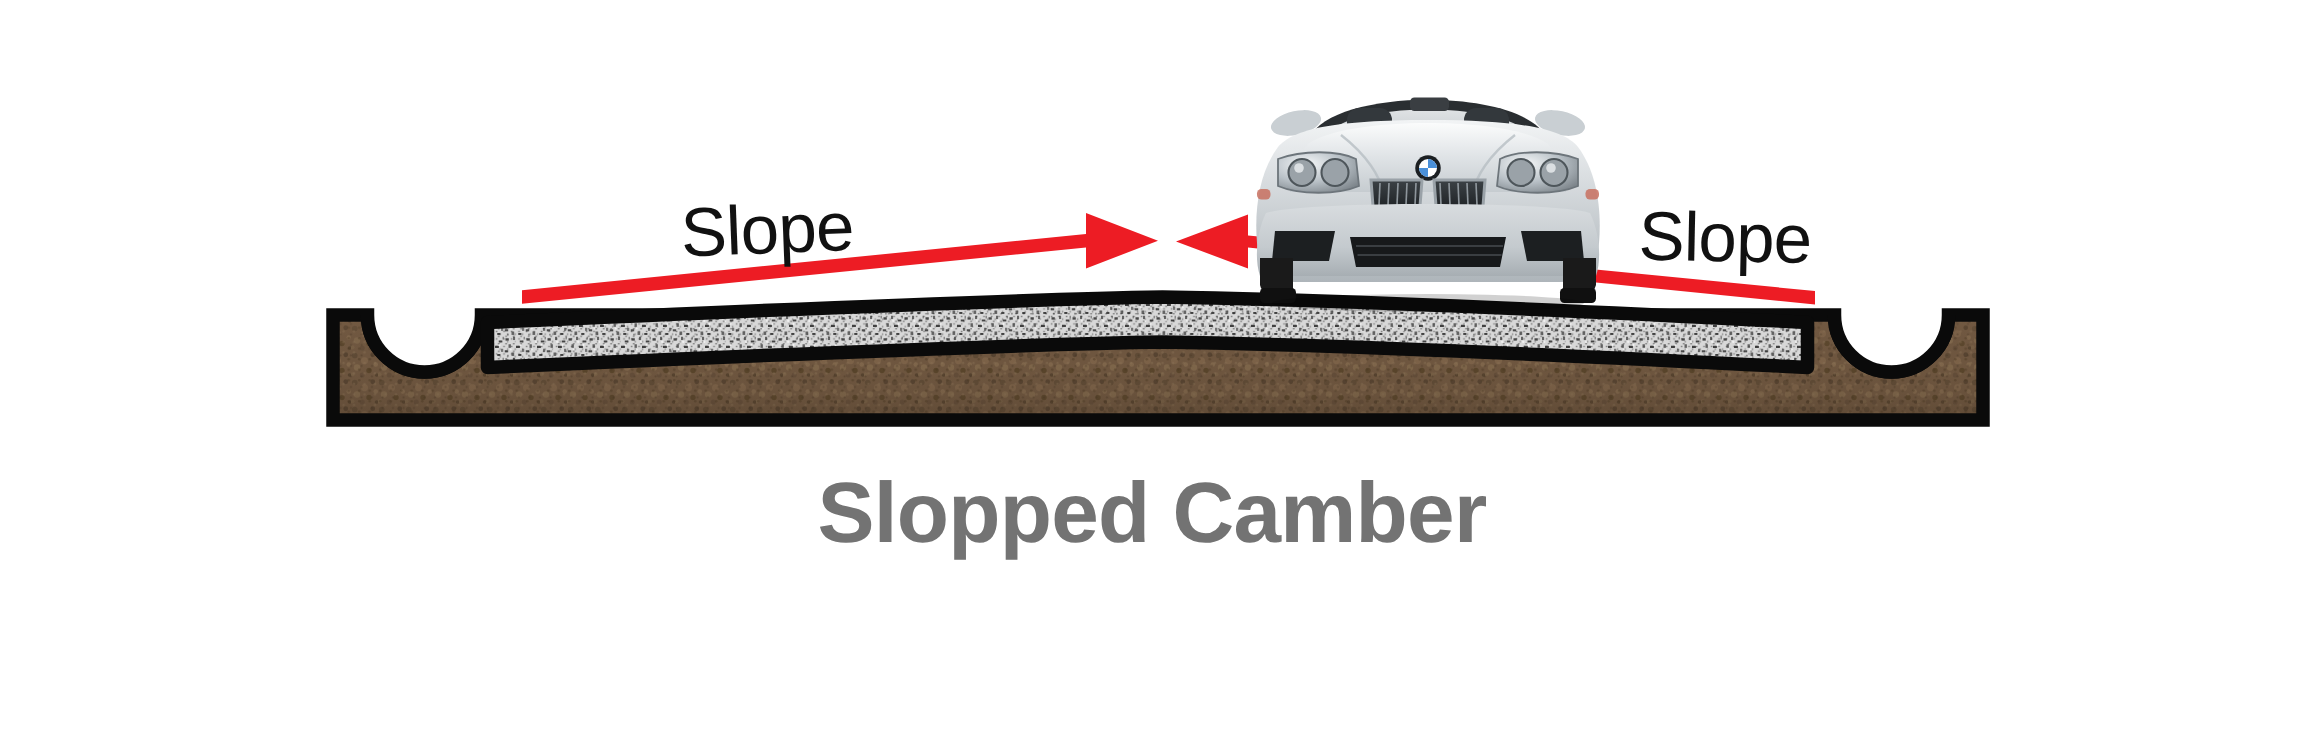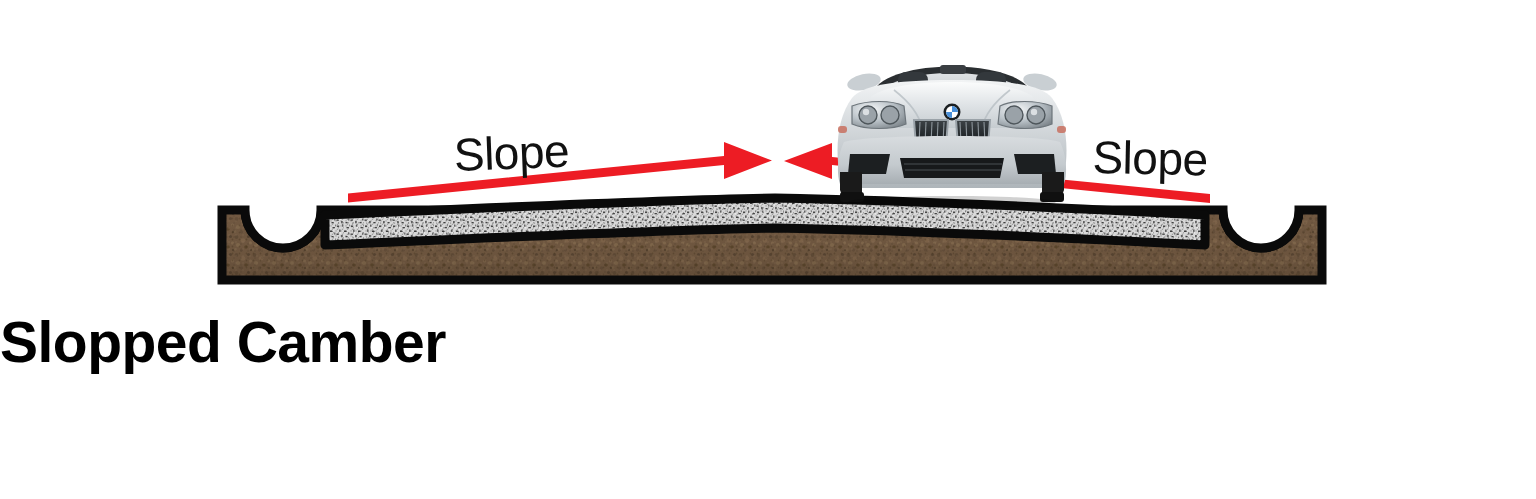--- a/index.html
+++ b/index.html
@@ -49,25 +49,25 @@
     top: 134px;
     font-size: 46px;
     transform: rotate(1.2deg);
     transform-origin: left top;
   }
   #caption-title {
     position: absolute;
     left: 0;
     top: 313px;
     width: 1536px;
-    text-align: left;
+    text-align: center;
     font-family: "Liberation Sans", sans-serif;
     font-weight: bold;
     font-size: 57px;
-    color: #000000;
+    color: #737373;
     letter-spacing: -0.5px;
     line-height: 1.05;
   }
   #car-layer {
     position: absolute;
     left: 828px;
     top: 34px;
     width: 248px;
     height: 175px;
   }

